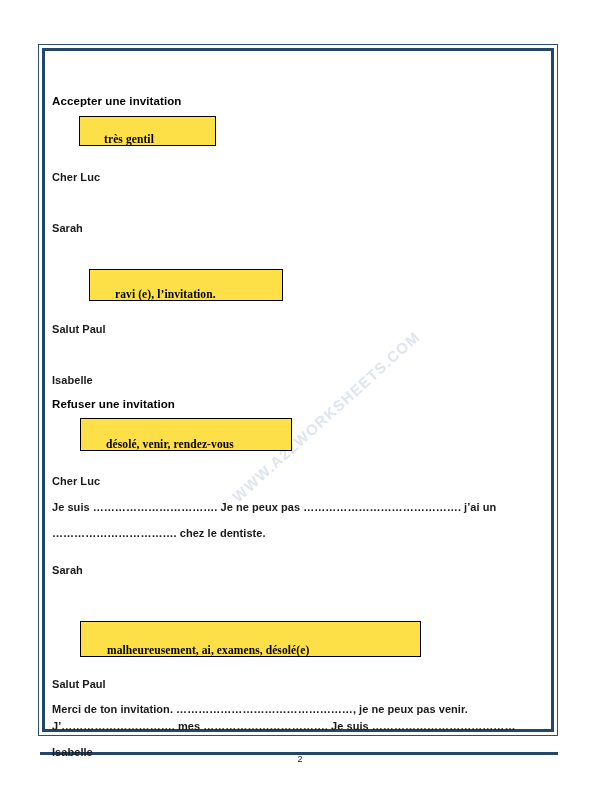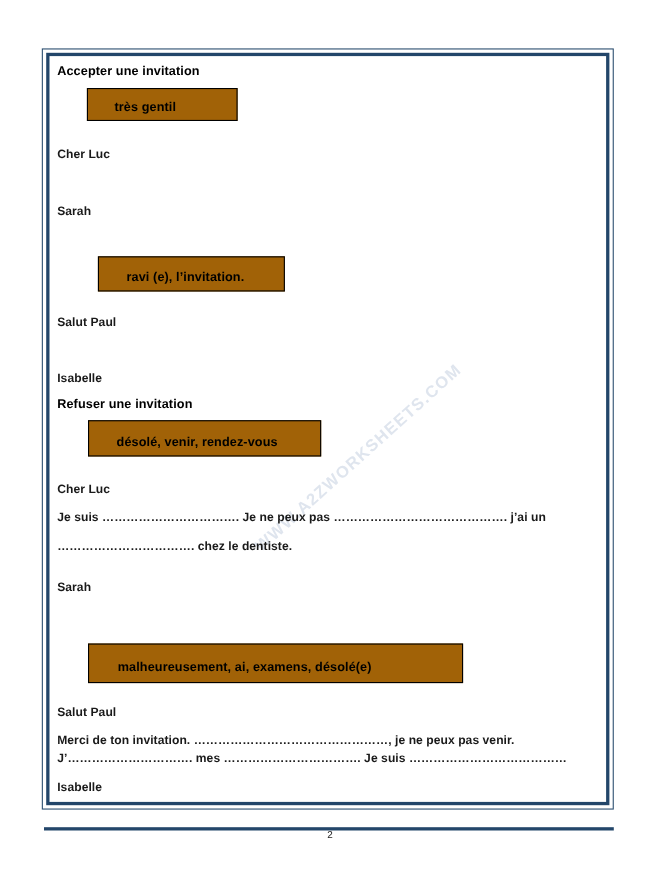--- a/index.html
+++ b/index.html
@@ -61,34 +61,35 @@
     color: #1a1a1a;
     white-space: nowrap;
     letter-spacing: 0.05px;
     font-weight: bold;
   }
 
   .wordbox {
     border: 1.3px solid #000000;
     box-sizing: border-box;
     display: flex;
-    align-items: center;
-    background: #a16207;
+    align-items: flex-end;
+    background: #fde047;
     position: relative;
     z-index: 4;
+    font-family: Liberation Serif, serif;
   }
   .wordbox span {
     font-size: 11.5px;
     font-weight: bold;
     color: #000;
     letter-spacing: 0.1px;
   }
 
   
-  .abs { position: absolute; }
+  .abs { position: absolute; margin-top: 36px; }
 
   
   .watermark {
     position: absolute;
     left: 196px;
     top: 408px;
     width: 260px;
     text-align: center;
     font-family: "Liberation Sans", sans-serif;
     font-size: 15px;
@@ -136,21 +137,21 @@
 
   <div class="wordbox abs" style="left:27px; top:26px; width:137px; height:30px; padding:5px 0 0 24px;">
     <span>très gentil</span>
   </div>
 
   <div class="line abs" style="left:0px; top:81px;">Cher Luc</div>
 
 
   <div class="line abs" style="left:0px; top:132px;">Sarah</div>
 
-  <div class="wordbox abs" style="left:37px; top:179px; width:170px; height:32px; padding:6px 0 0 25px;">
+  <div class="wordbox abs" style="left:37px; top:179px; width:194px; height:32px; padding:6px 0 0 25px;">
     <span>ravi (e), l’invitation.</span>
   </div>
 
   <div class="line abs" style="left:0px; top:233px;">Salut Paul</div>
 
 
   <div class="line abs" style="left:0px; top:284px;">Isabelle</div>
 
   <div class="heading abs" style="left:0px; top:308px;">Refuser une invitation</div>
 

